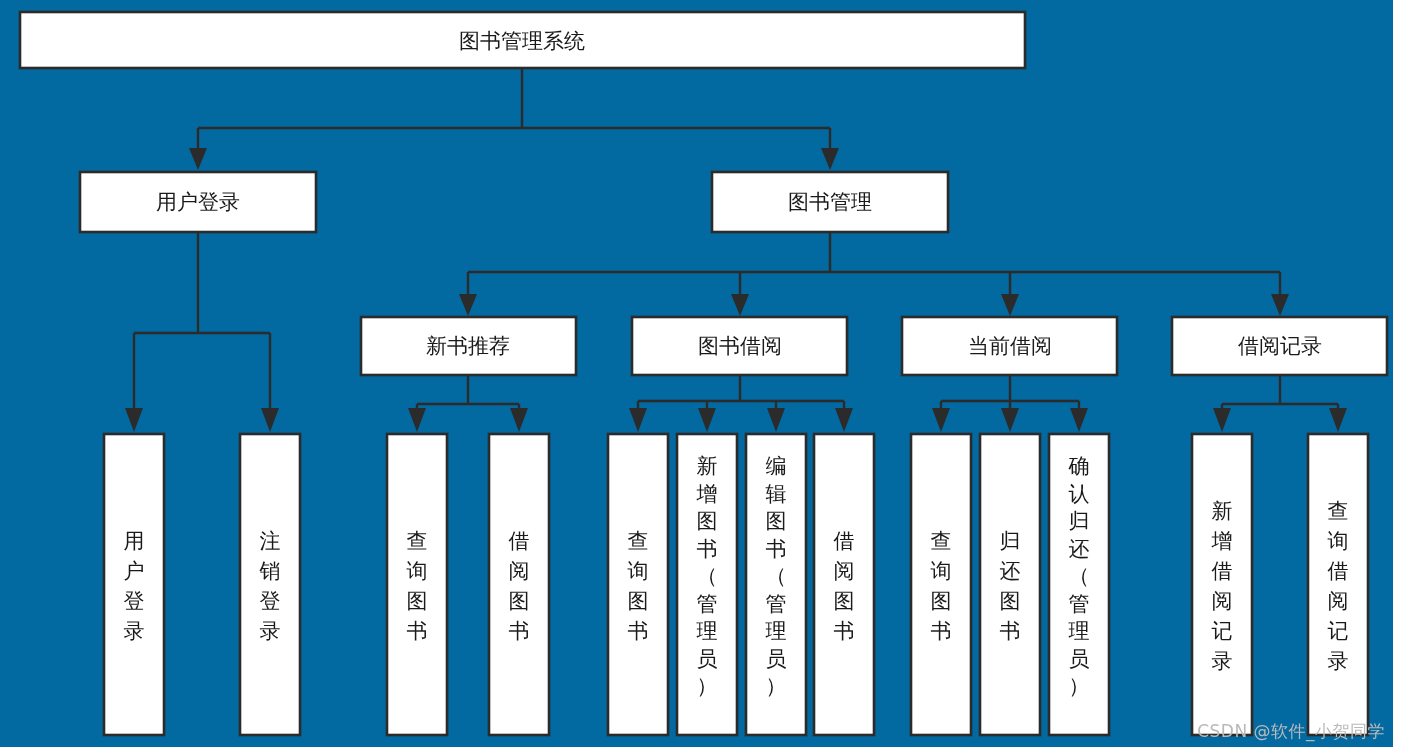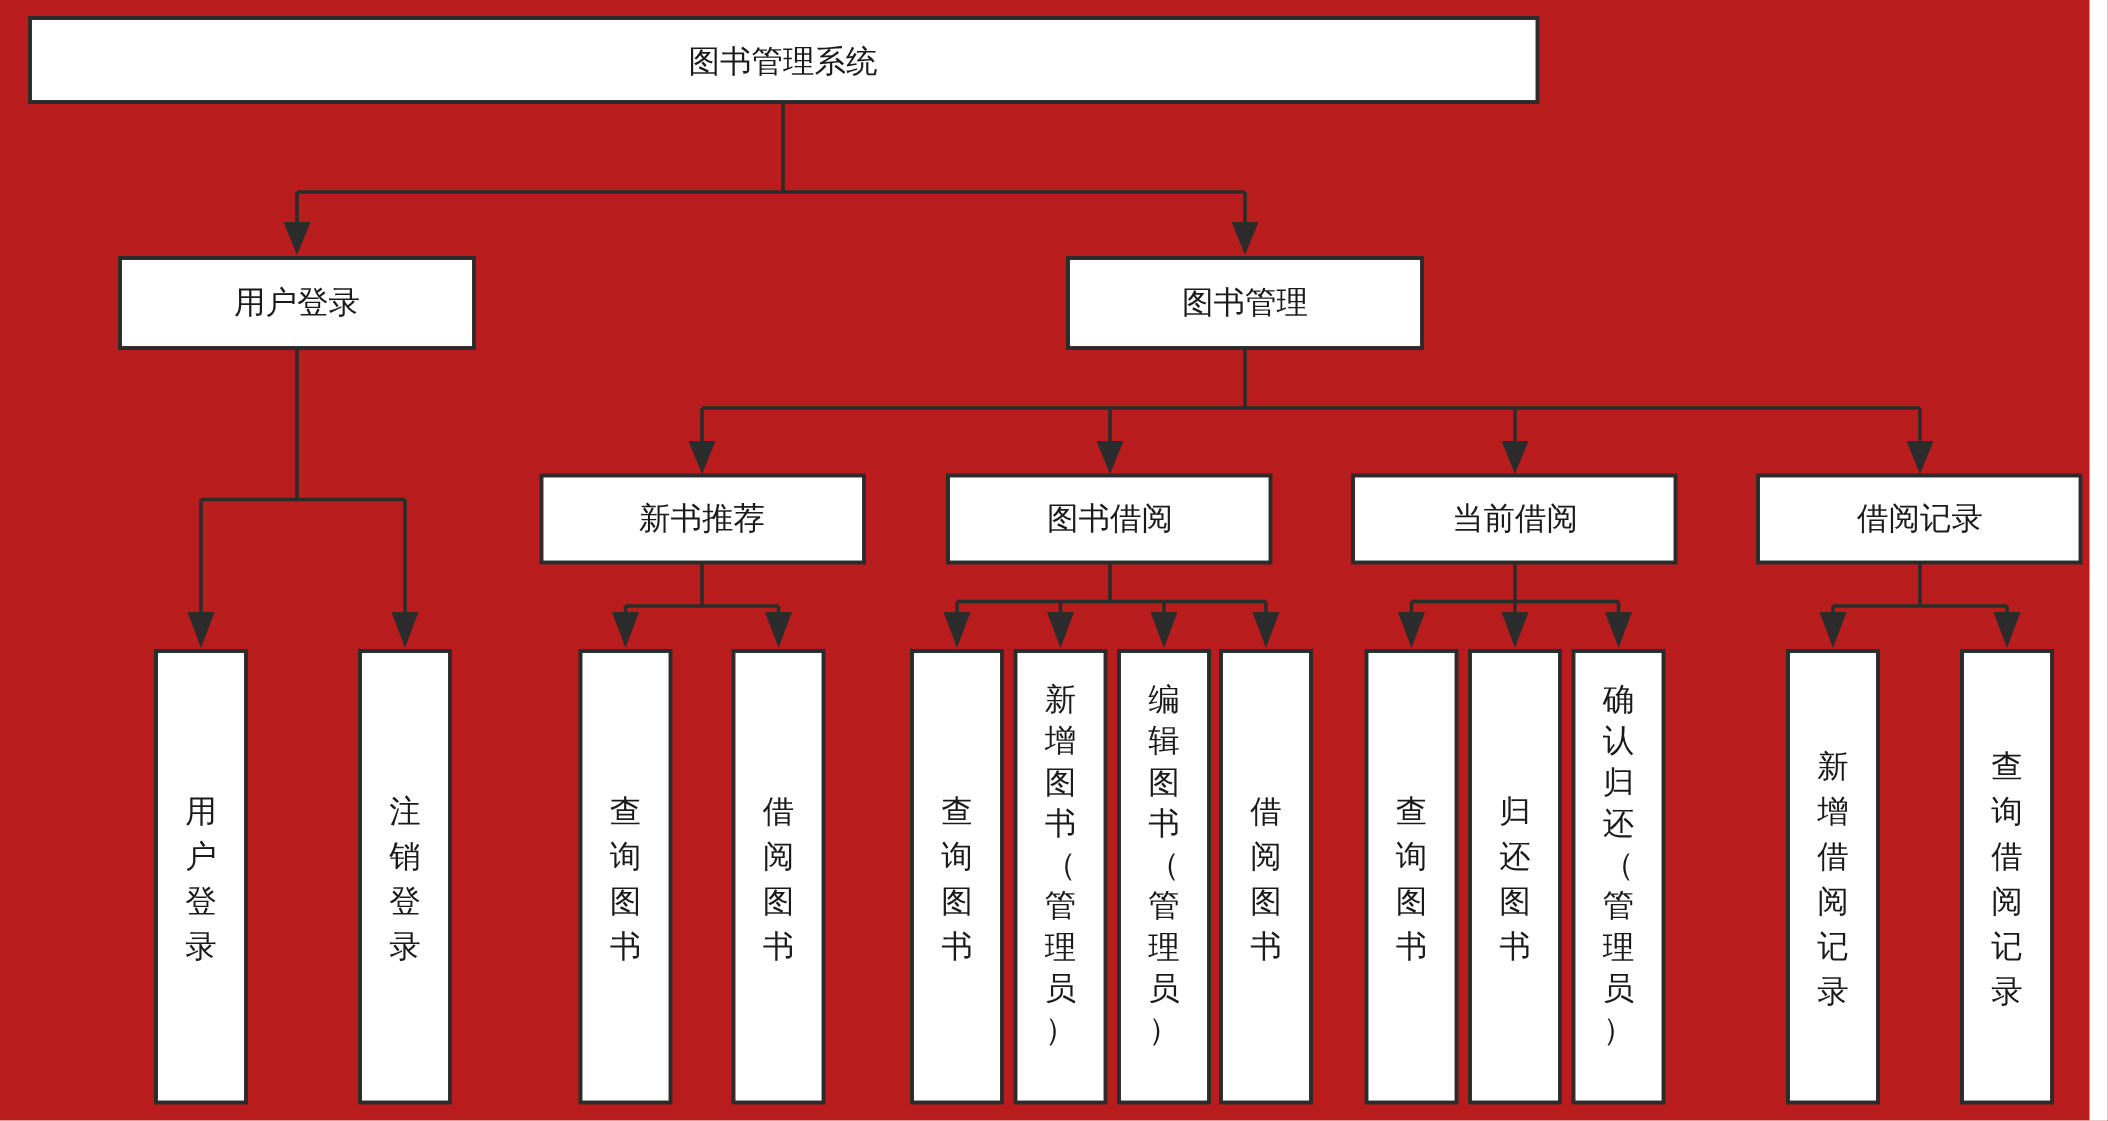--- a/index.html
+++ b/index.html
@@ -11,21 +11,21 @@
   body {
     width: 1405px;
     height: 747px;
     font-family: "DejaVu Sans", "Liberation Sans", sans-serif;
     overflow: hidden;
   }
   #diagram-root {
     position: relative;
     width: 1393px;
     height: 747px;
-    background: #b91c1c;
+    background: #0369a1;
   }
   svg#tree-svg {
     position: absolute;
     left: 0;
     top: 0;
     width: 1405px;
     height: 747px;
     display: block;
   }
   .node-rect {
@@ -228,13 +228,14 @@
       <rect class="node-rect" x="1192" y="434" width="60" height="301"></rect>
       <text class="node-label-v vtext" x="1222"><tspan x="1222" y="517.9" class="vchar" text-anchor="middle">新</tspan><tspan x="1222" y="547.9" class="vchar" text-anchor="middle">增</tspan><tspan x="1222" y="577.9" class="vchar" text-anchor="middle">借</tspan><tspan x="1222" y="607.9" class="vchar" text-anchor="middle">阅</tspan><tspan x="1222" y="637.9" class="vchar" text-anchor="middle">记</tspan><tspan x="1222" y="667.9" class="vchar" text-anchor="middle">录</tspan></text>
     </g>
     <g>
       <rect class="node-rect" x="1308" y="434" width="60" height="301"></rect>
       <text class="node-label-v vtext" x="1338"><tspan x="1338" y="517.9" class="vchar" text-anchor="middle">查</tspan><tspan x="1338" y="547.9" class="vchar" text-anchor="middle">询</tspan><tspan x="1338" y="577.9" class="vchar" text-anchor="middle">借</tspan><tspan x="1338" y="607.9" class="vchar" text-anchor="middle">阅</tspan><tspan x="1338" y="637.9" class="vchar" text-anchor="middle">记</tspan><tspan x="1338" y="667.9" class="vchar" text-anchor="middle">录</tspan></text>
     </g>
 
   </svg>
 
+  <div class="watermark-text">CSDN @软件_小贺同学</div>
 </div>
 
 </body></html>

